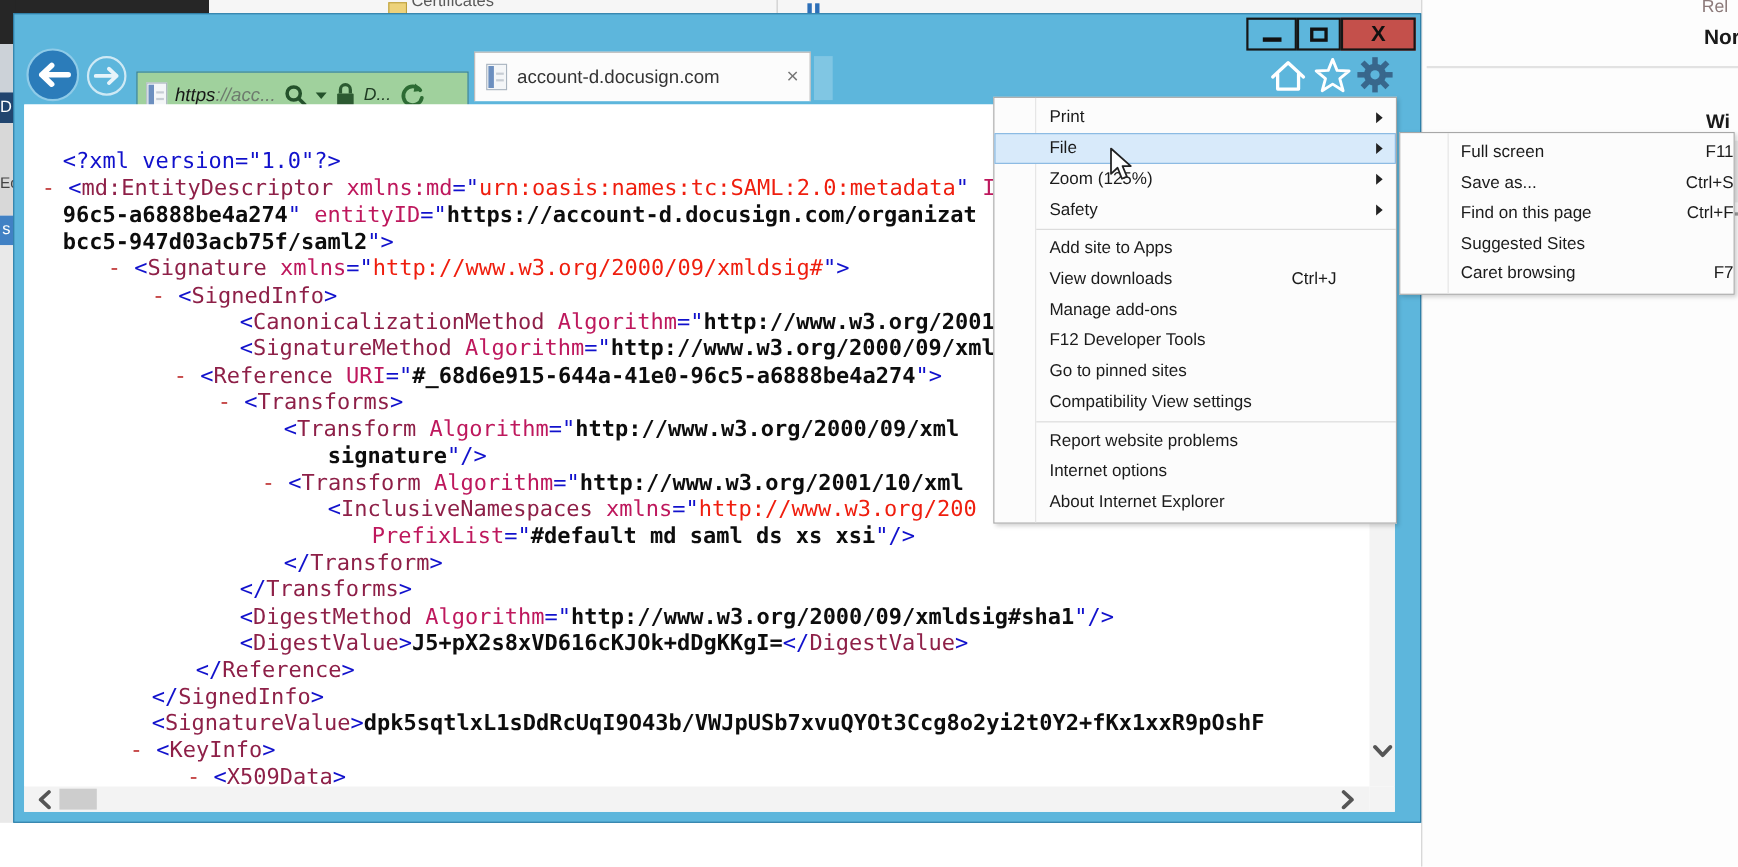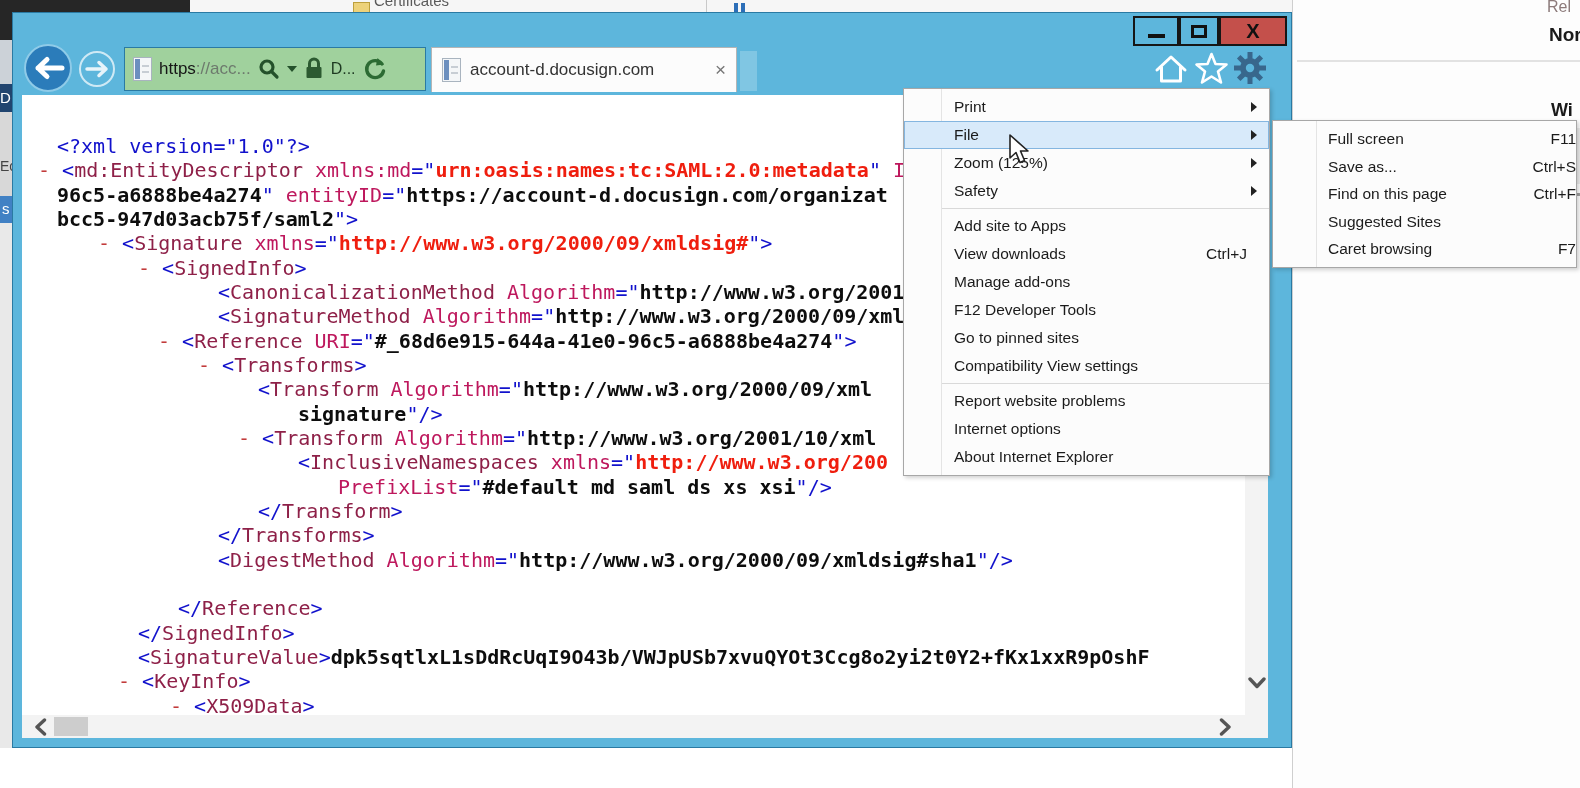--- a/index.html
+++ b/index.html
@@ -51,28 +51,28 @@
   .sb-track { background:#f3f3f3; }
   .sb-thumb { background:#cdcdcd; }
 
   
   .xmlwrap { overflow:hidden; background:#fff; }
   .xline { position:absolute; white-space:pre; font-family:"DejaVu Sans Mono",monospace; font-size:20px; line-height:24px; height:24px; }
   .x-p  { color:#1111cc; }
   .x-el { color:#8e2048; }
   .x-at { color:#be185d; }
   .x-v  { color:#0d0d0d; font-weight:bold; }
-  .x-ns { color:#ef1e0e; font-weight:bold; }
+  .x-ns { color:#ef1e0e; font-weight:normal; }
   .x-m  { color:#c23b3b; }
 
   
   .menu { position:absolute; background:#fcfcfc; border:1px solid #a7a7a7; box-shadow:2px 2px 4px rgba(0,0,0,.18); padding:4px 0; z-index:30; }
   .menu::before { content:''; position:absolute; left:37px; top:0; bottom:0; width:1px; background:#e4e4e4; }
   .menu.sub::before { left:43px; }
-  .mitem { position:relative; height:28px; line-height:27px; padding-left:50px; padding-right:22px; font-size:15.5px; color:#1b1b1b; display:flex; justify-content:space-between; }
+  .mitem { position:relative; height:28px; line-height:27px; padding-left:50px; padding-right:54px; font-size:15.5px; color:#1b1b1b; display:flex; justify-content:space-between; }
   .menu.sub .mitem { height:27.5px; line-height:27px; padding-left:55px; padding-right:0; }
   .mitem.hl { background:#d8eafa; outline:1px solid #84b6e0; outline-offset:-1px; }
   .mshort { color:#1b1b1b; }
   .marrow { position:absolute; right:12px; top:50%; margin-top:-5px; width:0; height:0; border-left:6px solid #222; border-top:5px solid transparent; border-bottom:5px solid transparent; }
   .msep { height:1px; background:#d9d9d9; margin:3px 0 3px 38px; }
 
   .cursor { position:absolute; z-index:40; }
 </style>
 </head>
 <body>
@@ -112,21 +112,21 @@
   <svg width="34" height="30" viewBox="0 0 34 30">
       <path d="M31 15 H7 M7 15 L16 6.5 M7 15 L16 23.5" stroke="#ffffff" stroke-width="5" fill="none" stroke-linecap="round" stroke-linejoin="round"></path>
     </svg>
 </div>
 <div class="abs navcircle fwd" style="left:79px;top:51px;width:36px;height:36px;">
   <svg width="24" height="20" viewBox="0 0 24 20">
       <path d="M2 10 H21 M21 10 L14 3.5 M21 10 L14 16.5" stroke="rgba(255,255,255,.85)" stroke-width="3.5" fill="none" stroke-linecap="round" stroke-linejoin="round"></path>
     </svg>
 </div>
 
-<div class="abs addrbar" style="left:124px;top:47px;width:302px;height:44px;">
+<div class="abs addrbar" style="left:124px;top:65px;width:302px;height:44px;font-style:italic;">
   <span class="favicon">
       <i></i>
       <u style="top:7px;"></u>
       <u style="top:13px;"></u>
     </span>
   <span class="url"><b>https</b><span>://acc...</span></span>
   <svg width="22" height="22" viewBox="0 0 22 22">
       <circle cx="9" cy="9" r="6" stroke="#24512b" stroke-width="3.2" fill="none"></circle>
       <path d="M13.5 13.5 L19 19" stroke="#24512b" stroke-width="3.2" stroke-linecap="round"></path>
     </svg>
@@ -205,20 +205,21 @@
     <div class="xline" style="left: 136px; top: 234px;"><span class="x-m">- </span><span class="x-p">&lt;</span><span class="x-el">Reference</span><span class="x-at"> URI</span><span class="x-p">="</span><span class="x-v">#_68d6e915-644a-41e0-96c5-a6888be4a274</span><span class="x-p">"&gt;</span></div>
     <div class="xline" style="left: 176px; top: 258px;"><span class="x-m">- </span><span class="x-p">&lt;</span><span class="x-el">Transforms</span><span class="x-p">&gt;</span></div>
     <div class="xline" style="left: 236px; top: 282px;"><span class="x-p">&lt;</span><span class="x-el">Transform</span><span class="x-at"> Algorithm</span><span class="x-p">="</span><span class="x-v">http://www.w3.org/2000/09/xml</span></div>
     <div class="xline" style="left: 276px; top: 307px;"><span class="x-v">signature</span><span class="x-p">"/&gt;</span></div>
     <div class="xline" style="left: 216px; top: 331px;"><span class="x-m">- </span><span class="x-p">&lt;</span><span class="x-el">Transform</span><span class="x-at"> Algorithm</span><span class="x-p">="</span><span class="x-v">http://www.w3.org/2001/10/xml</span></div>
     <div class="xline" style="left: 276px; top: 355px;"><span class="x-p">&lt;</span><span class="x-el">InclusiveNamespaces</span><span class="x-at"> xmlns</span><span class="x-p">="</span><span class="x-ns">http://www.w3.org/200</span></div>
     <div class="xline" style="left: 316px; top: 380px;"><span class="x-at">PrefixList</span><span class="x-p">="</span><span class="x-v">#default md saml ds xs xsi</span><span class="x-p">"/&gt;</span></div>
     <div class="xline" style="left: 236px; top: 404px;"><span class="x-p">&lt;/</span><span class="x-el">Transform</span><span class="x-p">&gt;</span></div>
     <div class="xline" style="left: 196px; top: 428px;"><span class="x-p">&lt;/</span><span class="x-el">Transforms</span><span class="x-p">&gt;</span></div>
     <div class="xline" style="left: 196px; top: 453px;"><span class="x-p">&lt;</span><span class="x-el">DigestMethod</span><span class="x-at"> Algorithm</span><span class="x-p">="</span><span class="x-v">http://www.w3.org/2000/09/xmldsig#sha1</span><span class="x-p">"/&gt;</span></div>
+    <div class="xline" style="left: 196px; top: 477px;"><span class="x-p">&lt;</span><span class="x-el">DigestValue</span><span class="x-p">&gt;</span><span class="x-v">J5+pX2s8xVD616cKJOk+dDgKKgI=</span><span class="x-p">&lt;/</span><span class="x-el">DigestValue</span><span class="x-p">&gt;</span></div>
     <div class="xline" style="left: 156px; top: 501px;"><span class="x-p">&lt;/</span><span class="x-el">Reference</span><span class="x-p">&gt;</span></div>
     <div class="xline" style="left: 116px; top: 526px;"><span class="x-p">&lt;/</span><span class="x-el">SignedInfo</span><span class="x-p">&gt;</span></div>
     <div class="xline" style="left: 116px; top: 550px;"><span class="x-p">&lt;</span><span class="x-el">SignatureValue</span><span class="x-p">&gt;</span><span class="x-v">dpk5sqtlxL1sDdRcUqI9O43b/VWJpUSb7xvuQYOt3Ccg8o2yi2t0Y2+fKx1xxR9pOshF</span></div>
     <div class="xline" style="left: 96px; top: 574px;"><span class="x-m">- </span><span class="x-p">&lt;</span><span class="x-el">KeyInfo</span><span class="x-p">&gt;</span></div>
     <div class="xline" style="left: 148px; top: 599px;"><span class="x-m">- </span><span class="x-p">&lt;</span><span class="x-el">X509Data</span><span class="x-p">&gt;</span></div>
   </div>
 
 <div class="abs sb-track" style="left:1245px;top:95px;width:23px;height:620px;">
   <div class="sb-thumb abs" style="left:0;top:45px;width:23px;height:290px;"></div>
   <svg class="abs" style="left:3px;top:581px;" width="18" height="14" viewBox="0 0 18 14">

